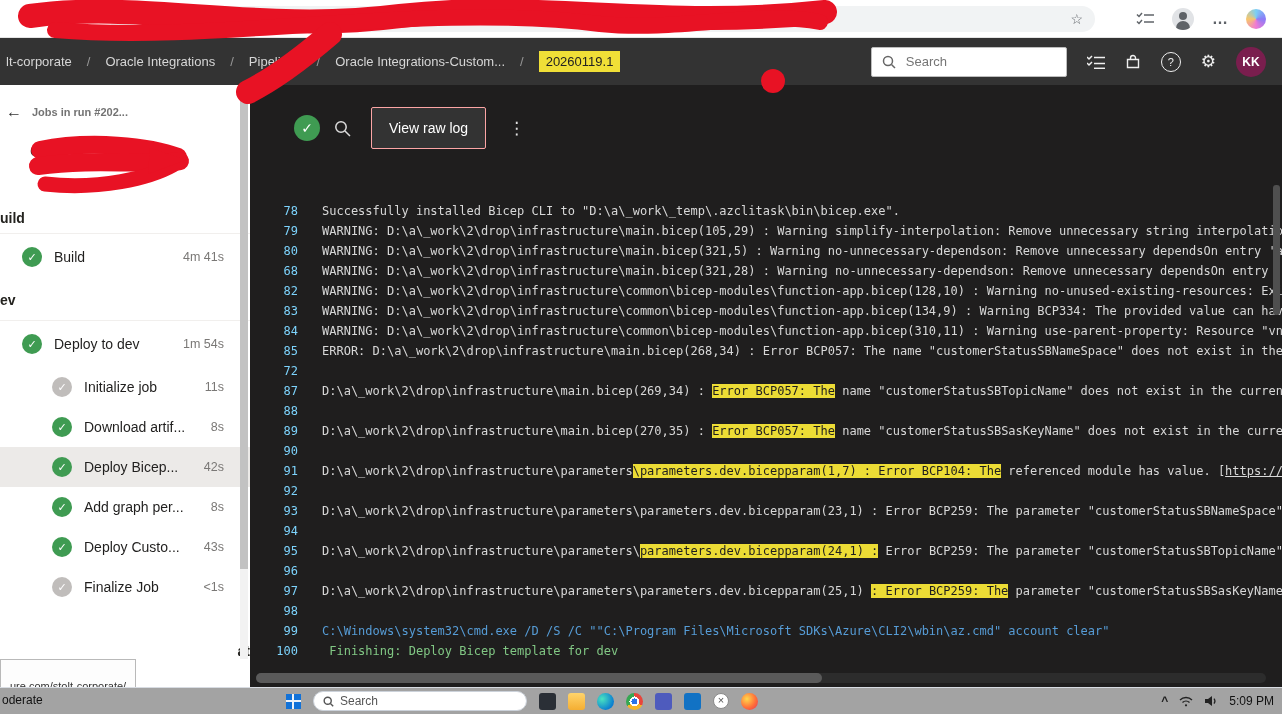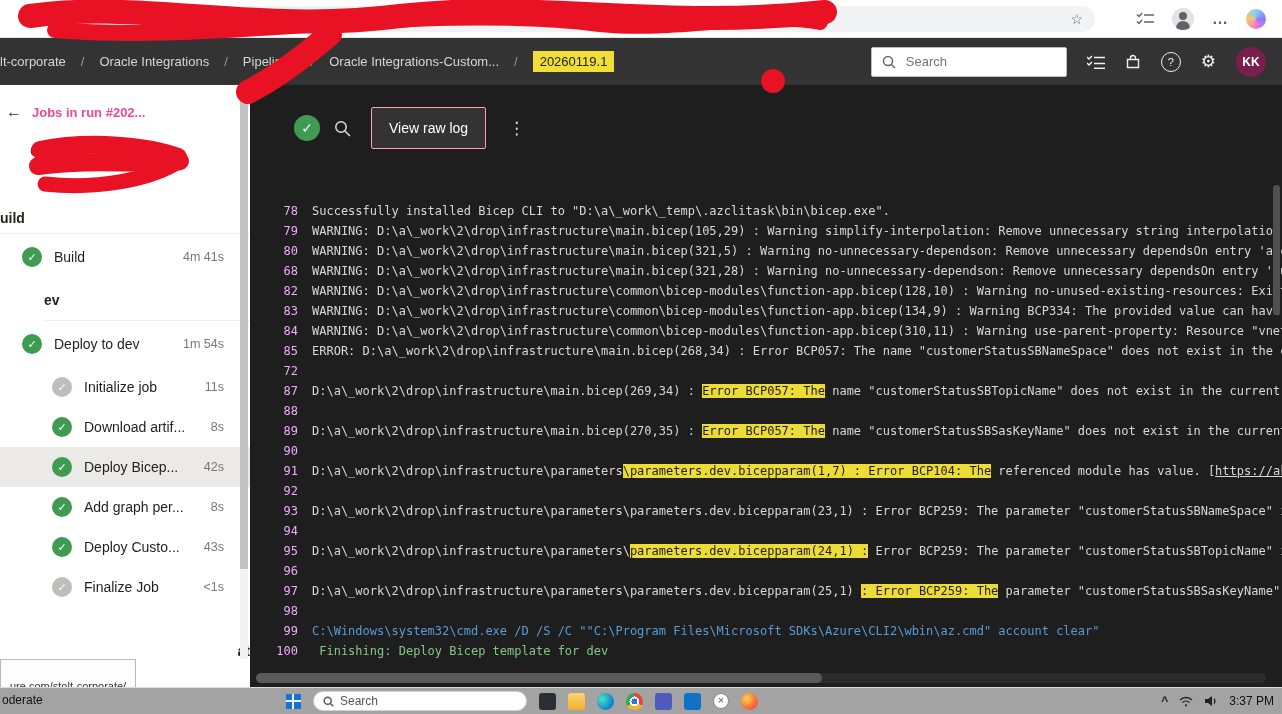--- a/index.html
+++ b/index.html
@@ -17,45 +17,45 @@
   .br-icons{margin-left:auto;display:flex;align-items:center;gap:18px;padding-right:6px;}
   .br-ellipsis{color:#5f6368;font-size:16px;font-weight:bold;}
   .person{width:22px;height:22px;border-radius:50%;background:#e1e3e6;position:relative;overflow:hidden;display:inline-block;}
   .person::before{content:"";position:absolute;width:8px;height:8px;border-radius:50%;background:#5f6368;left:7px;top:4px;}
   .person::after{content:"";position:absolute;width:14px;height:9px;border-radius:7px 7px 0 0;background:#5f6368;left:4px;top:13px;}
   .copilot{width:20px;height:20px;border-radius:50%;display:inline-block;
            background:conic-gradient(#7ad0f5,#8b7bf7,#ef7ad4,#f7c66b,#7ad0f5);}
 
   
   .topbar{position:absolute;top:38px;left:0;right:0;height:47px;background:#333333;
-          display:flex;align-items:center;box-sizing:border-box;}
+          display:flex;align-items:center;padding-left:6px;box-sizing:border-box;}
   .bc{display:flex;align-items:center;white-space:nowrap;}
   .bc-item{font-size:13px;color:#d6d6d6;cursor:pointer;}
   .bc-item.bc-hl{background:#f0df37;color:#222;padding:3px 7px;}
   .bc-sep{color:#979797;margin:0 15px;font-size:13px;}
   .tb-right{margin-left:auto;display:flex;align-items:center;gap:20px;padding-right:16px;}
   .searchbox{width:196px;height:30px;background:#fff;border:1px solid #bdbdbd;border-radius:2px;
              display:flex;align-items:center;gap:8px;padding:0 10px;box-sizing:border-box;}
   .searchbox input{border:0;outline:0;flex:1;font-size:13px;color:#333;background:transparent;
                    font-family:"Liberation Sans",sans-serif;width:100%;}
   .tb-glyph{color:#f0f0f0;font-size:17px;line-height:1;cursor:pointer;}
   .help-circle{width:18px;height:18px;border:1.5px solid #f0f0f0;border-radius:50%;color:#f0f0f0;
                font-size:11px;display:flex;align-items:center;justify-content:center;cursor:pointer;}
   .avatar{width:30px;height:30px;border-radius:50%;background:#7a1e4e;color:#fff;font-size:12px;
           font-weight:bold;display:flex;align-items:center;justify-content:center;cursor:pointer;}
 
   
   .sidebar{position:absolute;left:0;top:85px;width:250px;bottom:26px;background:#fff;overflow:hidden;}
   .sb-title-row{height:48px;display:flex;align-items:center;gap:10px;padding:6px 8px 0 6px;box-sizing:border-box;}
   .sb-back{font-size:16px;color:#333;cursor:pointer;}
-  .sb-title{font-size:13px;font-weight:bold;color:#ec4899;}
+  .sb-title{font-size:11px;font-weight:bold;color:#737373;}
   .sb-frag{font-weight:600;font-size:14px;color:#24231f;height:36px;line-height:36px;
            border-bottom:1px solid #f1efed;}
   .sb-frag.gap{margin-top:34px;height:30px;line-height:30px;}
-  .sb-frag.plain{height:40px;line-height:40px;margin-left:44px;}
+  .sb-frag.plain{height:40px;line-height:40px;}
   .sb-frag.indent{padding-left:30px;font-weight:400;border-bottom:none;}
   .sb-frag.end{margin-top:32px;height:24px;line-height:24px;border-bottom:none;text-align:right;}
   .sb-row{display:flex;align-items:center;height:46px;padding:0 26px 0 22px;box-sizing:border-box;cursor:pointer;}
   .sb-row.lvl1{height:40px;padding-left:52px;}
   .sb-row.sel{background:#eceae8;}
   .check{width:20px;height:20px;border-radius:50%;color:#fff;font-size:11px;flex:none;
          display:flex;align-items:center;justify-content:center;margin-right:12px;}
   .check.success{background:#3f9b52;}
   .check.neutral{background:#c0bdbb;}
   .sb-label{flex:1;font-size:14px;color:#201f1e;white-space:nowrap;overflow:hidden;}
@@ -69,22 +69,22 @@
   .log-header{display:flex;align-items:center;gap:14px;padding:22px 26px 14px 44px;}
   .check-big{width:26px;height:26px;border-radius:50%;background:#3f9b52;color:#fff;flex:none;
              display:flex;align-items:center;justify-content:center;font-size:14px;}
   .log-title{flex:1;color:#fff;font-size:19px;font-weight:bold;}
   .hdr-search{cursor:pointer;margin-right:6px;}
   .raw-btn{background:#333333;border:1px solid #fca5a5;color:#fff;font-size:14px;padding:12px 17px;
            border-radius:2px;font-family:"Liberation Sans",sans-serif;cursor:pointer;}
   .kebab{color:#e0e0e0;font-size:17px;padding:0 8px;cursor:pointer;}
   .log-lines{padding-top:38px;}
   .logline{display:flex;height:20px;line-height:20px;font-family:"DejaVu Sans Mono",monospace;font-size:12px;}
-  .ln{flex:none;width:48px;text-align:right;color:#f0abfc;}
-  .lt{white-space:pre;color:#d8d8d8;overflow:hidden;margin-left:14px;flex:1;}
+  .ln{flex:none;width:48px;text-align:right;color:#7dd3fc;}
+  .lt{white-space:pre;color:#d8d8d8;overflow:hidden;margin-left:24px;flex:1;}
   .logline.cmd .lt{color:#569cd6;}
   .logline.fin .lt{color:#81c784;}
   .lt .hl{background:#ecdc35;color:#1e1e1e;}
   .lt .u{text-decoration:underline;}
   .h-scroll{position:absolute;left:6px;right:16px;bottom:5px;height:10px;background:#2c2c2c;border-radius:5px;cursor:pointer;}
   .h-thumb{position:absolute;left:0;top:0;height:10px;width:56%;background:#5a5a5a;border-radius:5px;}
   .v-scroll{position:absolute;right:2px;top:100px;width:7px;height:470px;cursor:pointer;}
   .v-thumb{position:absolute;top:0;width:7px;height:130px;background:#4f4f4f;border-radius:3px;}
 
   
@@ -386,21 +386,21 @@
         <g fill="none" stroke="#222" stroke-width="1.3">
           <path d="M1 4 a8.5 8.5 0 0 1 12 0"></path>
             <path d="M3.5 6.5 a5 5 0 0 1 7 0"></path>
         </g>
         <circle cx="7" cy="9.3" r="1.1" fill="#222"></circle>
       </svg>
       <svg width="14" height="12" viewBox="0 0 14 12">
         <polygon points="1,4 4,4 8,1 8,11 4,8 1,8" fill="#222"></polygon>
         <path d="M10 3.5 a4 4 0 0 1 0 5" stroke="#222" fill="none" stroke-width="1.2"></path>
       </svg>
-      <span class="tray-time">3:37 PM</span>
+      <span class="tray-time">5:09 PM</span>
     </div>
   </div>
 
   <svg class="scribbles" width="1282" height="714" viewBox="0 0 1282 714">
     <g stroke="#e81224" fill="none" stroke-linecap="round">
       <path d="M30 16 C 140 0, 260 34, 400 16 C 540 0, 660 30, 825 12" stroke-width="24"></path>
       <path d="M55 30 C 220 44, 420 2, 600 24 C 680 32, 760 10, 820 22" stroke-width="16"></path>
       <path d="M330 34 C 302 58, 276 78, 248 92" stroke-width="24"></path>
     </g>
     <g stroke="#e81224" fill="none" stroke-linecap="round">

